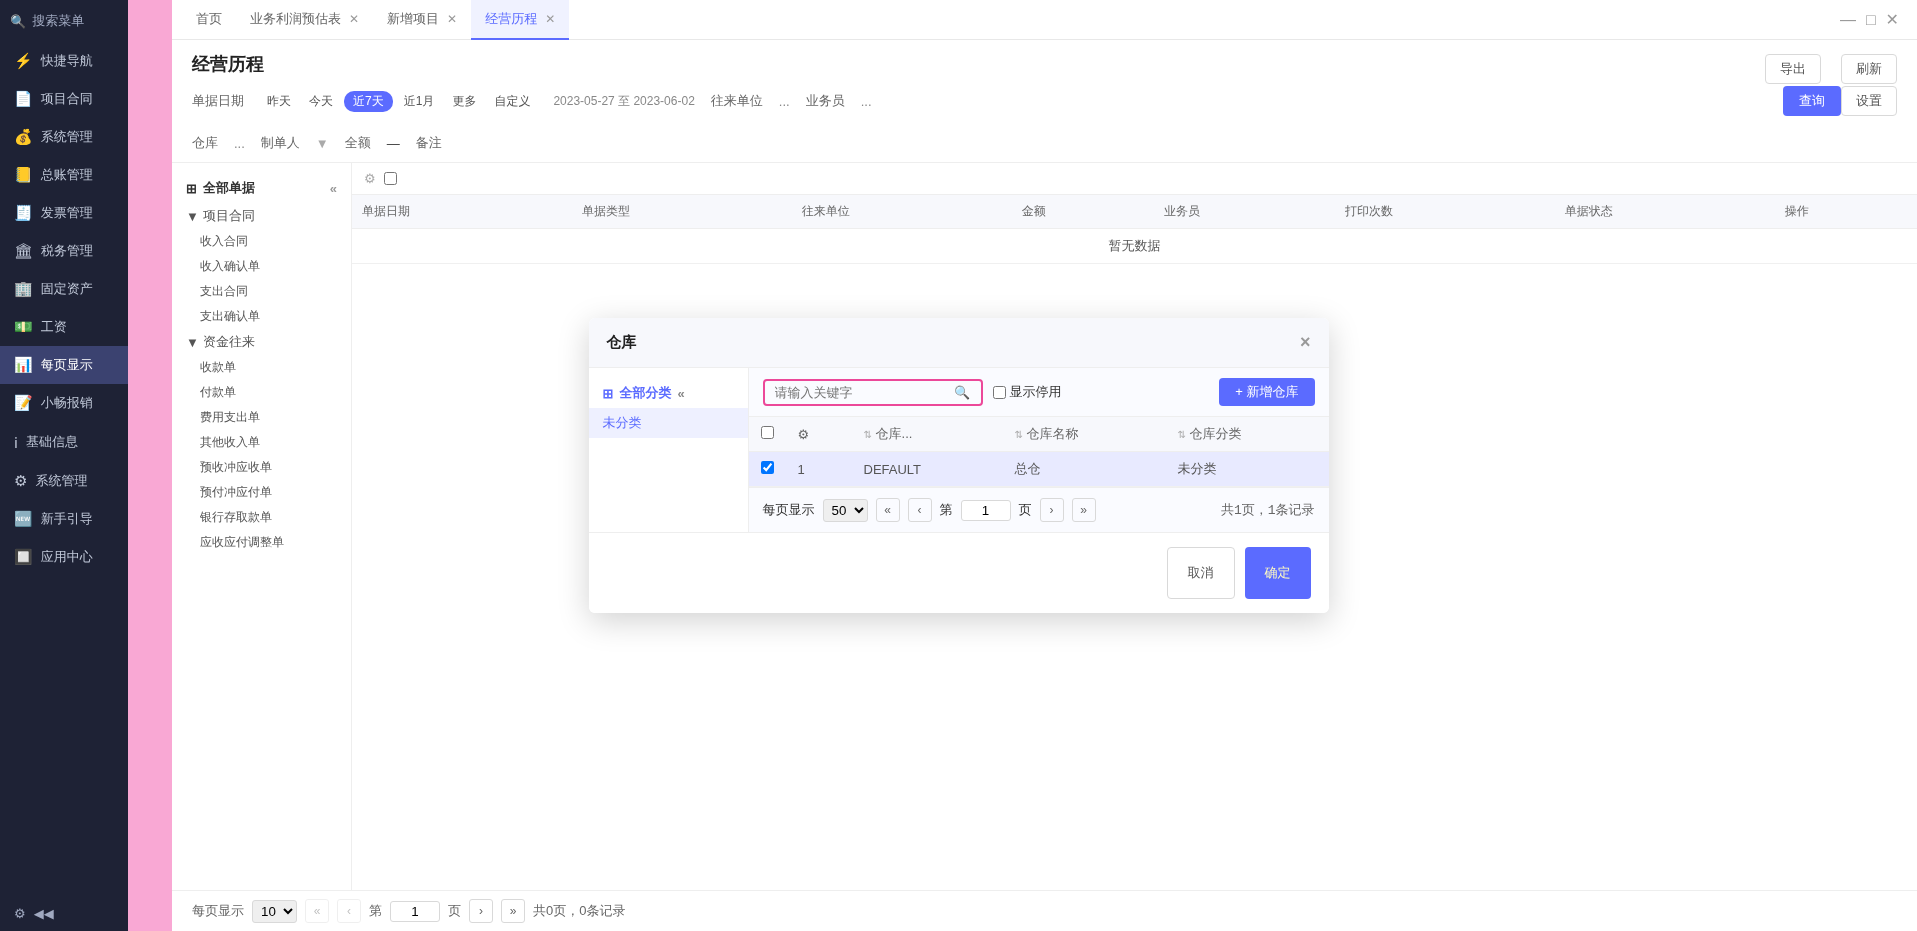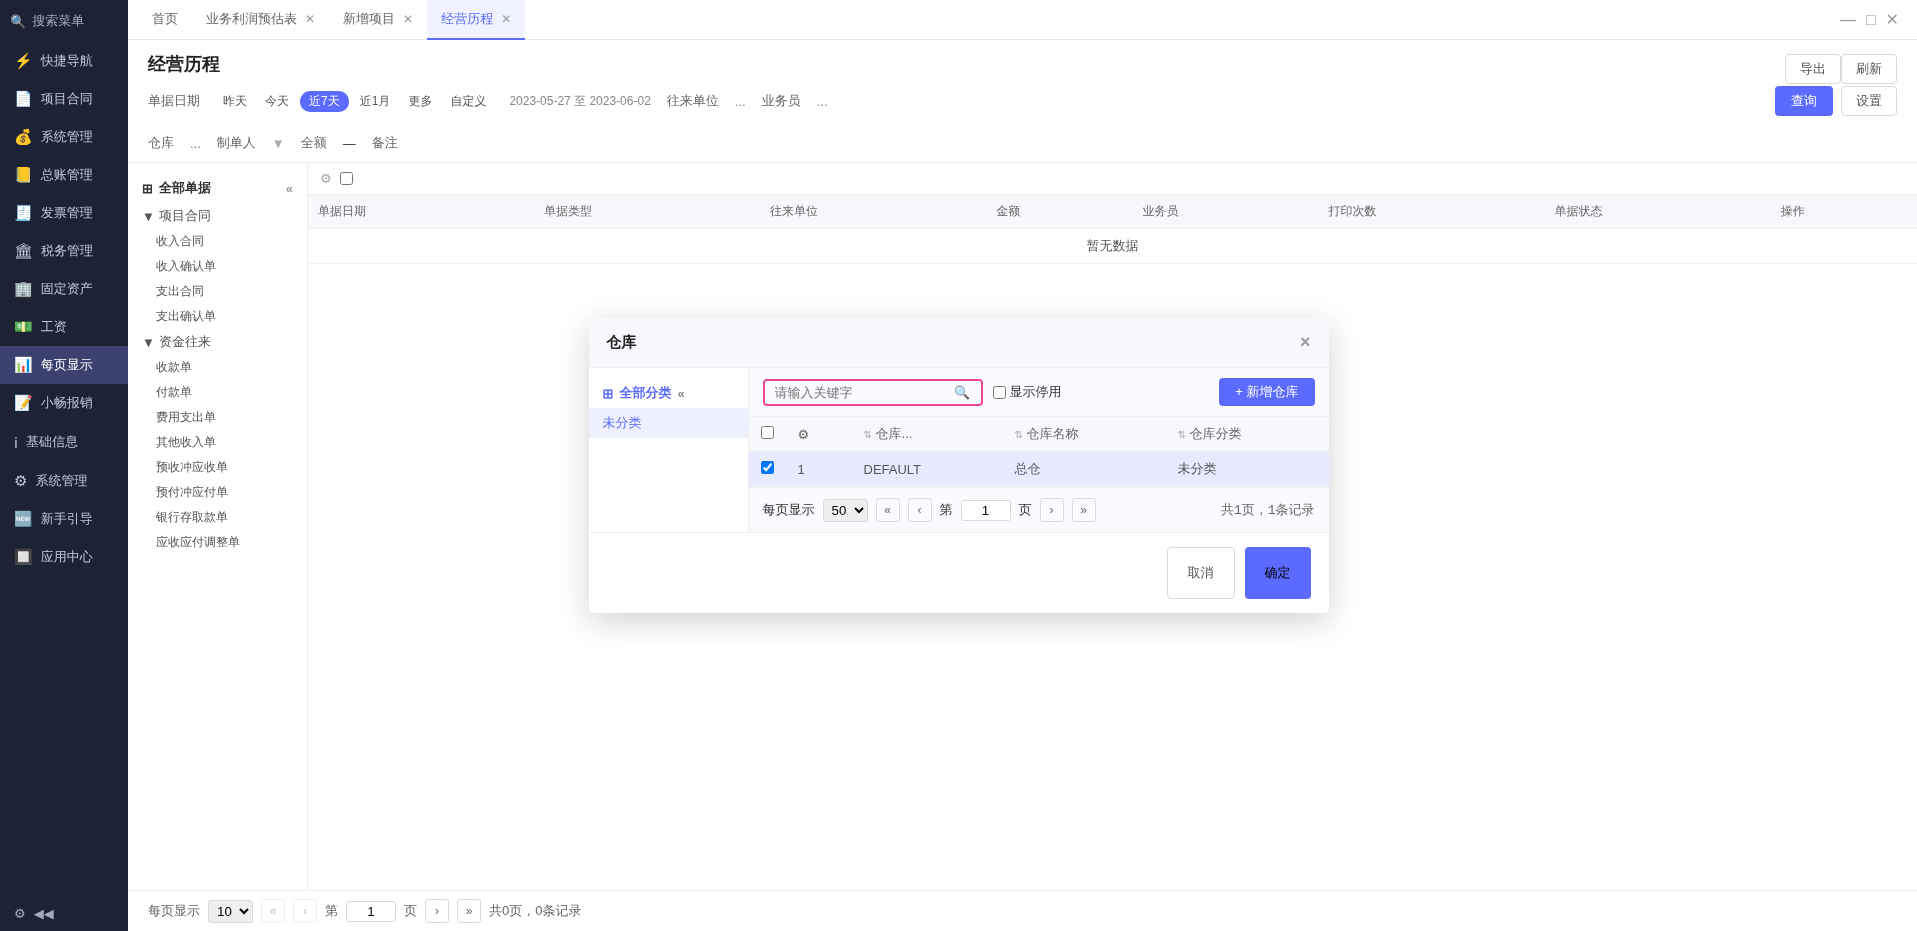--- a/index.html
+++ b/index.html
@@ -47,20 +47,21 @@
     }
 
     
     .main-area {
       flex: 1;
       display: flex;
       flex-direction: column;
       height: 931px;
       overflow: hidden;
       background: #f9a8d4;
+      padding-left: 44px;
     }
 
     
     .tab-bar {
       background: #fff;
       display: flex;
       align-items: center;
       border-bottom: 1px solid #e8e8e8;
       padding: 0 10px;
       height: 40px;
@@ -139,21 +140,20 @@
     .filter-row2 {
       display: flex;
       align-items: center;
       gap: 16px;
       padding: 8px 0 10px;
     }
 
     .action-btns {
       margin-left: auto;
       display: flex;
-      gap: 8px;
     }
     .btn-primary {
       background: #5b6bff;
       color: #fff;
       border: none;
       border-radius: 4px;
       padding: 5px 16px;
       font-size: 13px;
       cursor: pointer;
     }
@@ -443,40 +443,40 @@
       cursor: pointer;
       color: #555;
     }
     .btn-confirm {
       background: #5b6bff;
       border: none;
       border-radius: 4px;
       padding: 6px 20px;
       font-size: 13px;
       cursor: pointer;
-      color: #000000;
+      color: #fef9c3;
     }
     .collapse-icon { color: #888; cursor: pointer; }
     .checkbox-cell { width: 30px; }
     input[type="checkbox"] { cursor: pointer; }
     .page-nav-btn {
       background: none;
       border: 1px solid #d9d9d9;
       border-radius: 3px;
       width: 24px;
       height: 24px;
       display: inline-flex;
       align-items: center;
       justify-content: center;
       cursor: pointer;
       font-size: 12px;
       color: #666;
     }
     .page-nav-btn:disabled { opacity: 0.4; cursor: default; }
-    .settings-row { display: flex; gap: 0; }
+    .settings-row { display: flex; gap: 20px; }
     .no-data { color: #aaa; text-align: center; padding: 40px; font-size: 13px; }
   </style>
 </head>
 <body>
 
 <div class="overlay">
 
   <div style="position:fixed;top:0;left:0;width:100%;height:100%;display:flex;z-index:1;">
 
     <div class="sidebar">

